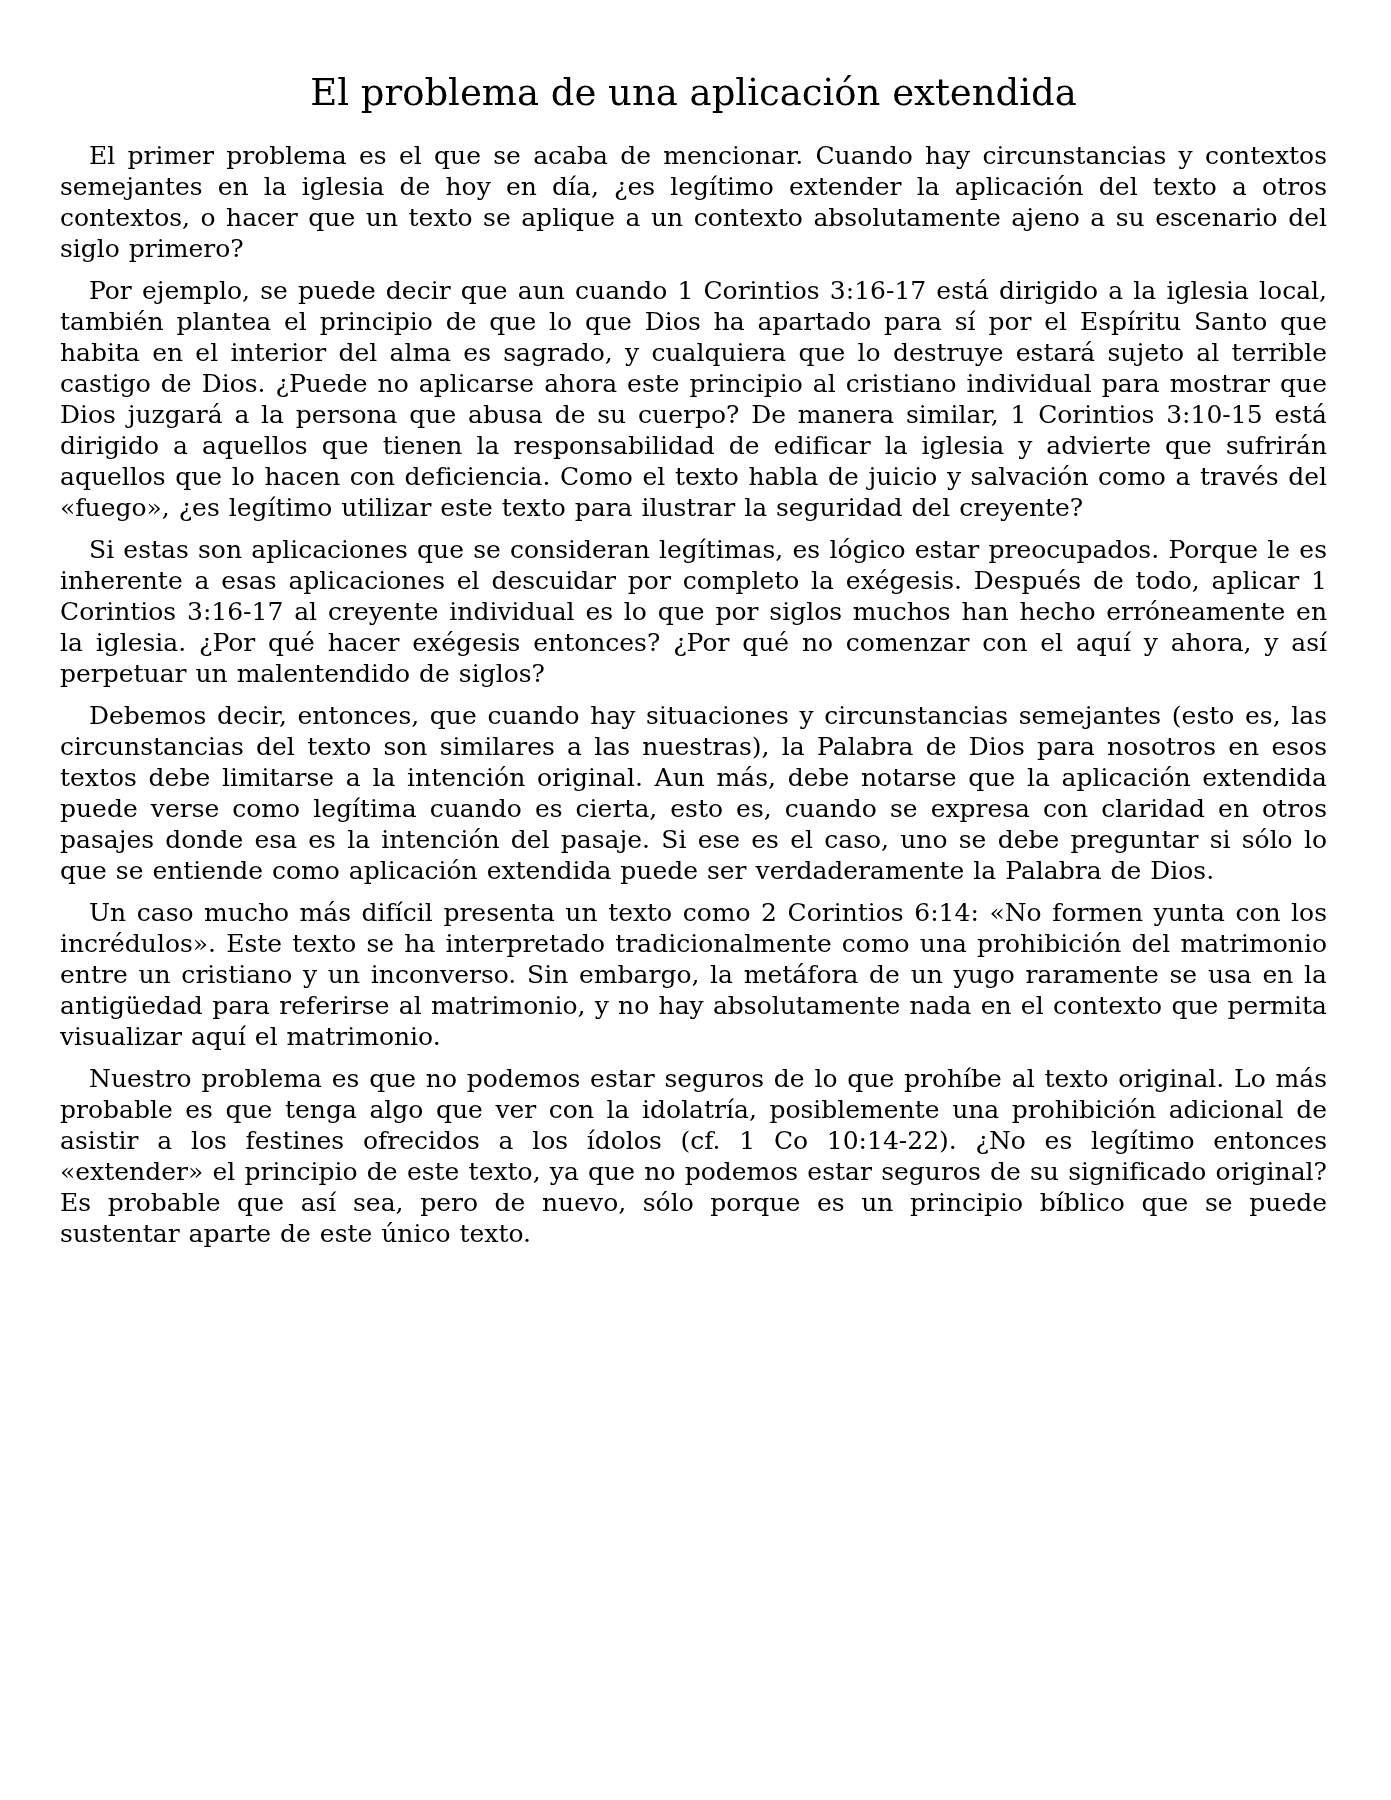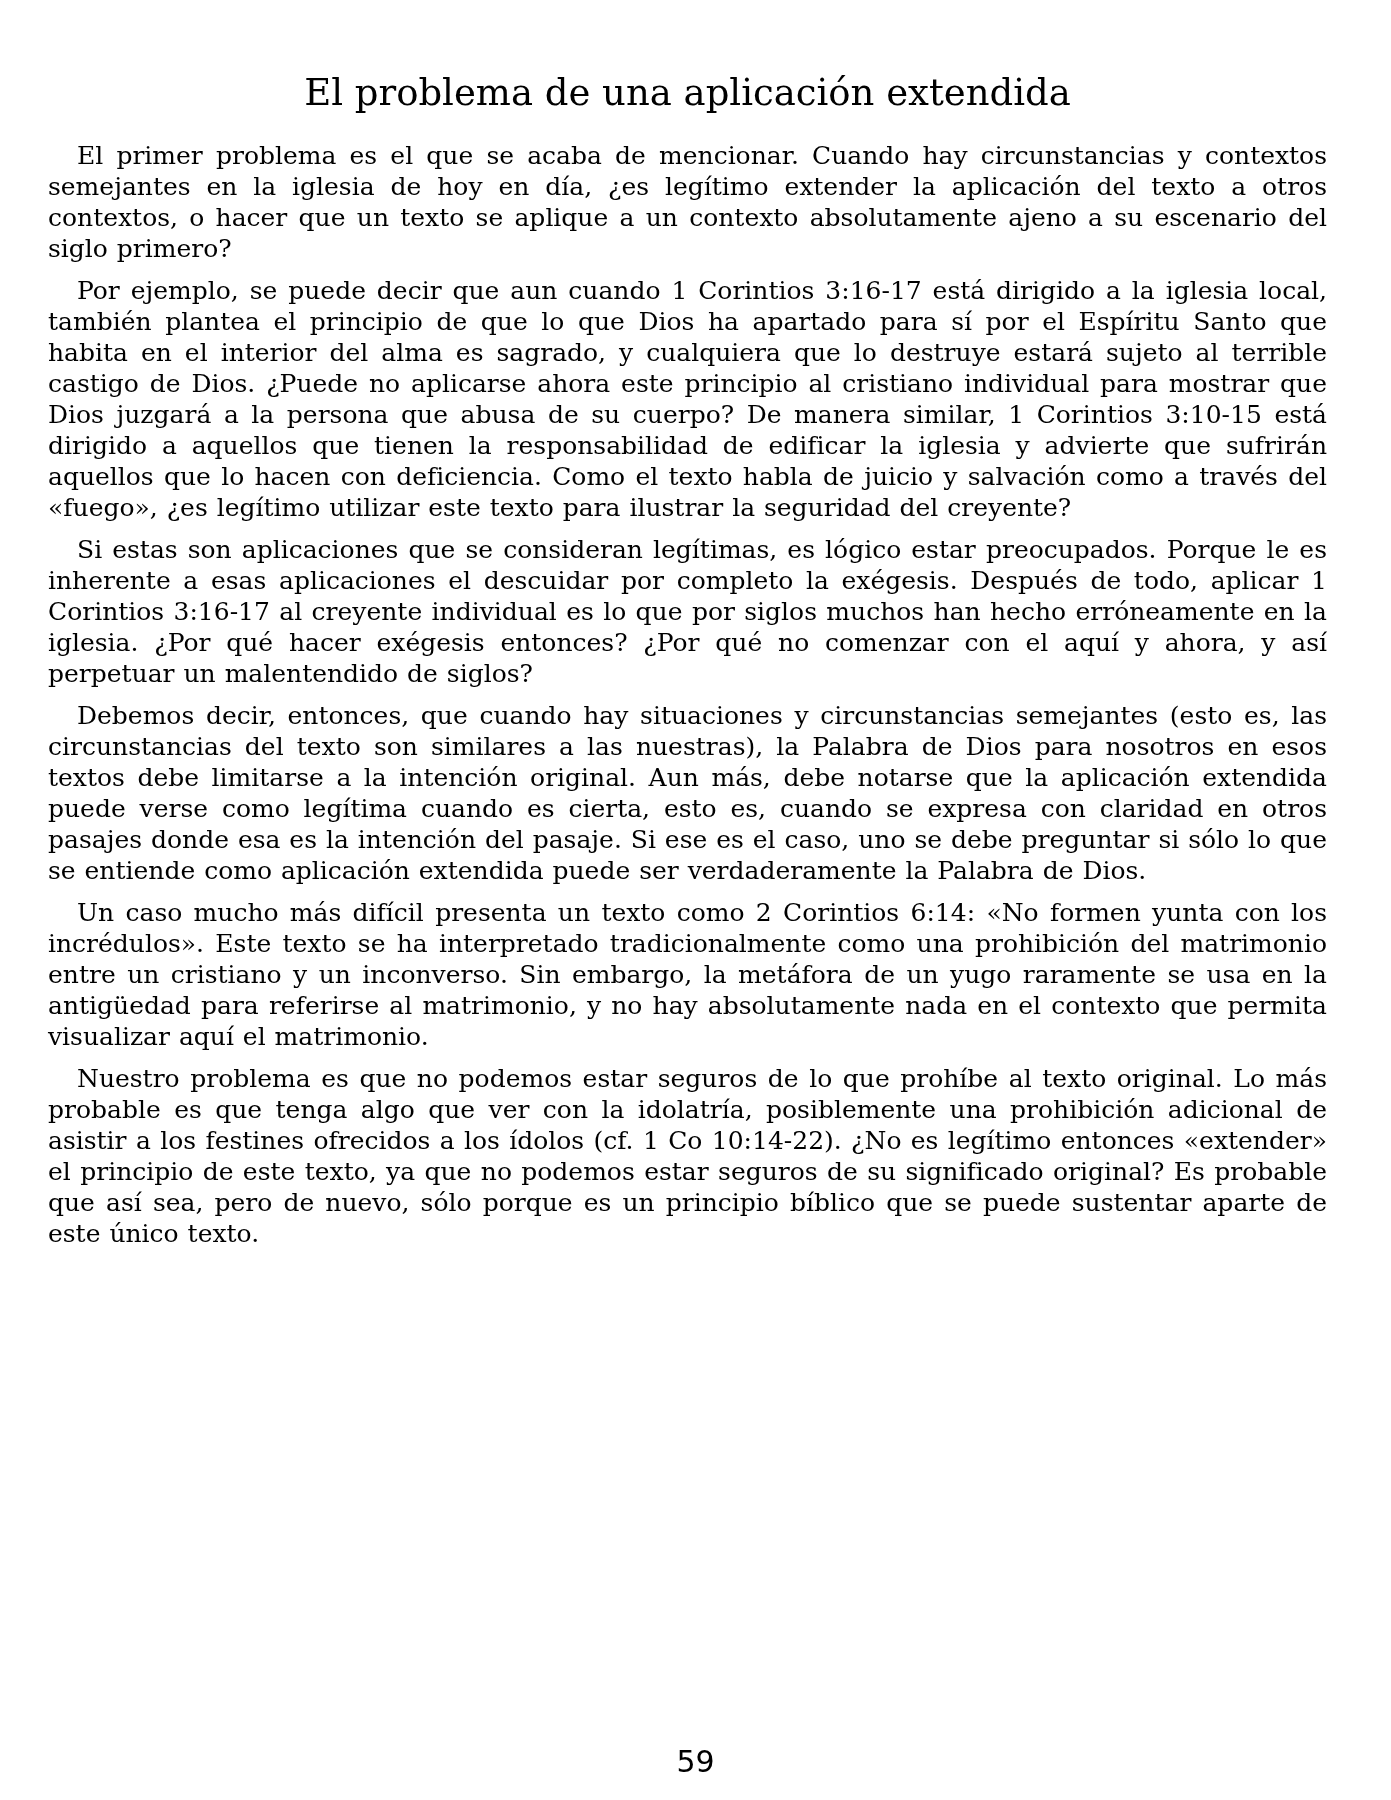--- a/index.html
+++ b/index.html
@@ -7,21 +7,21 @@
     padding: 0;
     background: #ffffff;
   }
   .page {
     position: relative;
     width: 1391px;
     height: 1800px;
     margin: 0 auto;
     background: #ffffff;
     box-sizing: border-box;
-    padding: 70px 64px 0 48px;
+    padding: 70px 64px 0 60px;
     color: #000000;
     font-family: "DejaVu Serif", "Liberation Serif", serif;
     overflow: hidden;
   }
   .title {
     font-size: 37px;
     font-weight: 400;
     line-height: 46px;
     text-align: center;
     margin: 0 0 24px 0;
@@ -59,15 +59,14 @@
 
   <div class="body-text">
     <p class="para">El primer problema es el que se acaba de mencionar. Cuando hay circunstancias y contextos semejantes en la iglesia de hoy en día, ¿es legítimo extender la aplicación del texto a otros contextos, o hacer que un texto se aplique a un contexto absolutamente ajeno a su escenario del siglo primero?</p>
     <p class="para">Por ejemplo, se puede decir que aun cuando 1 Corintios 3:16-17 está dirigido a la iglesia local, también plantea el principio de que lo que Dios ha apartado para sí por el Espíritu Santo que habita en el interior del alma es sagrado, y cualquiera que lo destruye estará sujeto al terrible castigo de Dios. ¿Puede no aplicarse ahora este principio al cristiano individual para mostrar que Dios juzgará a la persona que abusa de su cuerpo? De manera similar, 1 Corintios 3:10-15 está dirigido a aquellos que tienen la responsabilidad de edificar la iglesia y advierte que sufrirán aquellos que lo hacen con deficiencia. Como el texto habla de juicio y salvación como a través del «fuego», ¿es legítimo utilizar este texto para ilustrar la seguridad del creyente?</p>
     <p class="para">Si estas son aplicaciones que se consideran legítimas, es lógico estar preocupados. Porque le es inherente a esas aplicaciones el descuidar por completo la exégesis. Después de todo, aplicar 1 Corintios 3:16-17 al creyente individual es lo que por siglos muchos han hecho erróneamente en la iglesia. ¿Por qué hacer exégesis entonces? ¿Por qué no comenzar con el aquí y ahora, y así perpetuar un malentendido de siglos?</p>
     <p class="para">Debemos decir, entonces, que cuando hay situaciones y circunstancias semejantes (esto es, las circunstancias del texto son similares a las nuestras), la Palabra de Dios para nosotros en esos textos debe limitarse a la intención original. Aun más, debe notarse que la aplicación extendida puede verse como legítima cuando es cierta, esto es, cuando se expresa con claridad en otros pasajes donde esa es la intención del pasaje. Si ese es el caso, uno se debe preguntar si sólo lo que se entiende como aplicación extendida puede ser verdaderamente la Palabra de Dios.</p>
     <p class="para">Un caso mucho más difícil presenta un texto como 2 Corintios 6:14: «No formen yunta con los incrédulos». Este texto se ha interpretado tradicionalmente como una prohibición del matrimonio entre un cristiano y un inconverso. Sin embargo, la metáfora de un yugo raramente se usa en la antigüedad para referirse al matrimonio, y no hay absolutamente nada en el contexto que permita visualizar aquí el matrimonio.</p>
     <p class="para">Nuestro problema es que no podemos estar seguros de lo que prohíbe al texto original. Lo más probable es que tenga algo que ver con la idolatría, posiblemente una prohibición adicional de asistir a los festines ofrecidos a los ídolos (cf. 1 Co 10:14-22). ¿No es legítimo entonces «extender» el principio de este texto, ya que no podemos estar seguros de su significado original? Es probable que así sea, pero de nuevo, sólo porque es un principio bíblico que se puede sustentar aparte de este único texto.</p>
   </div>
 
-  <div class="folio">59</div>
 
 </div>
 
 </body></html>

